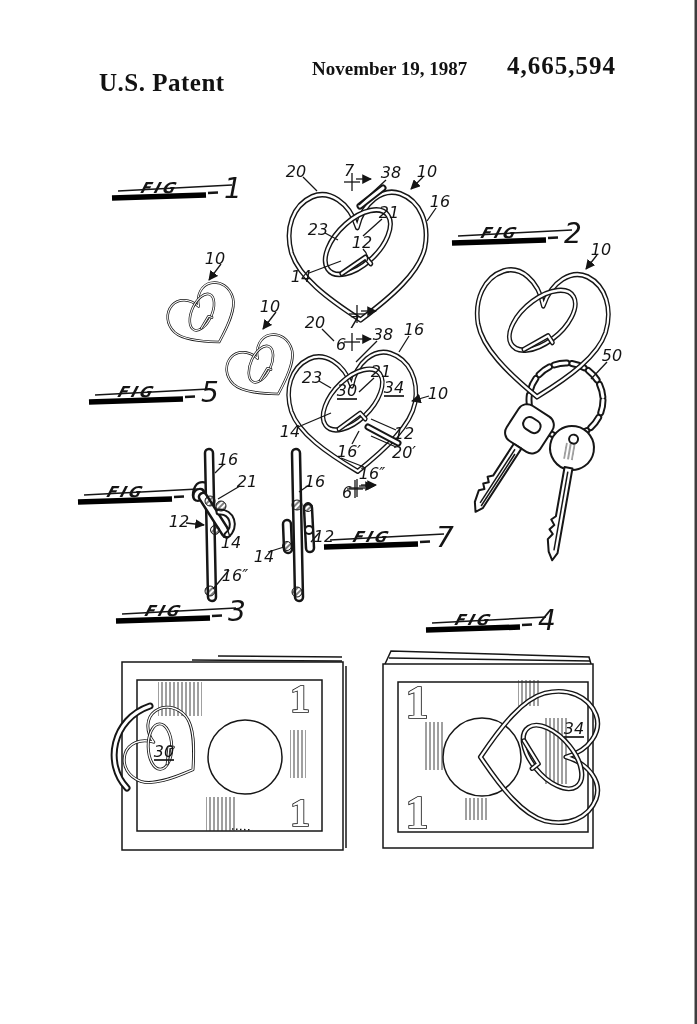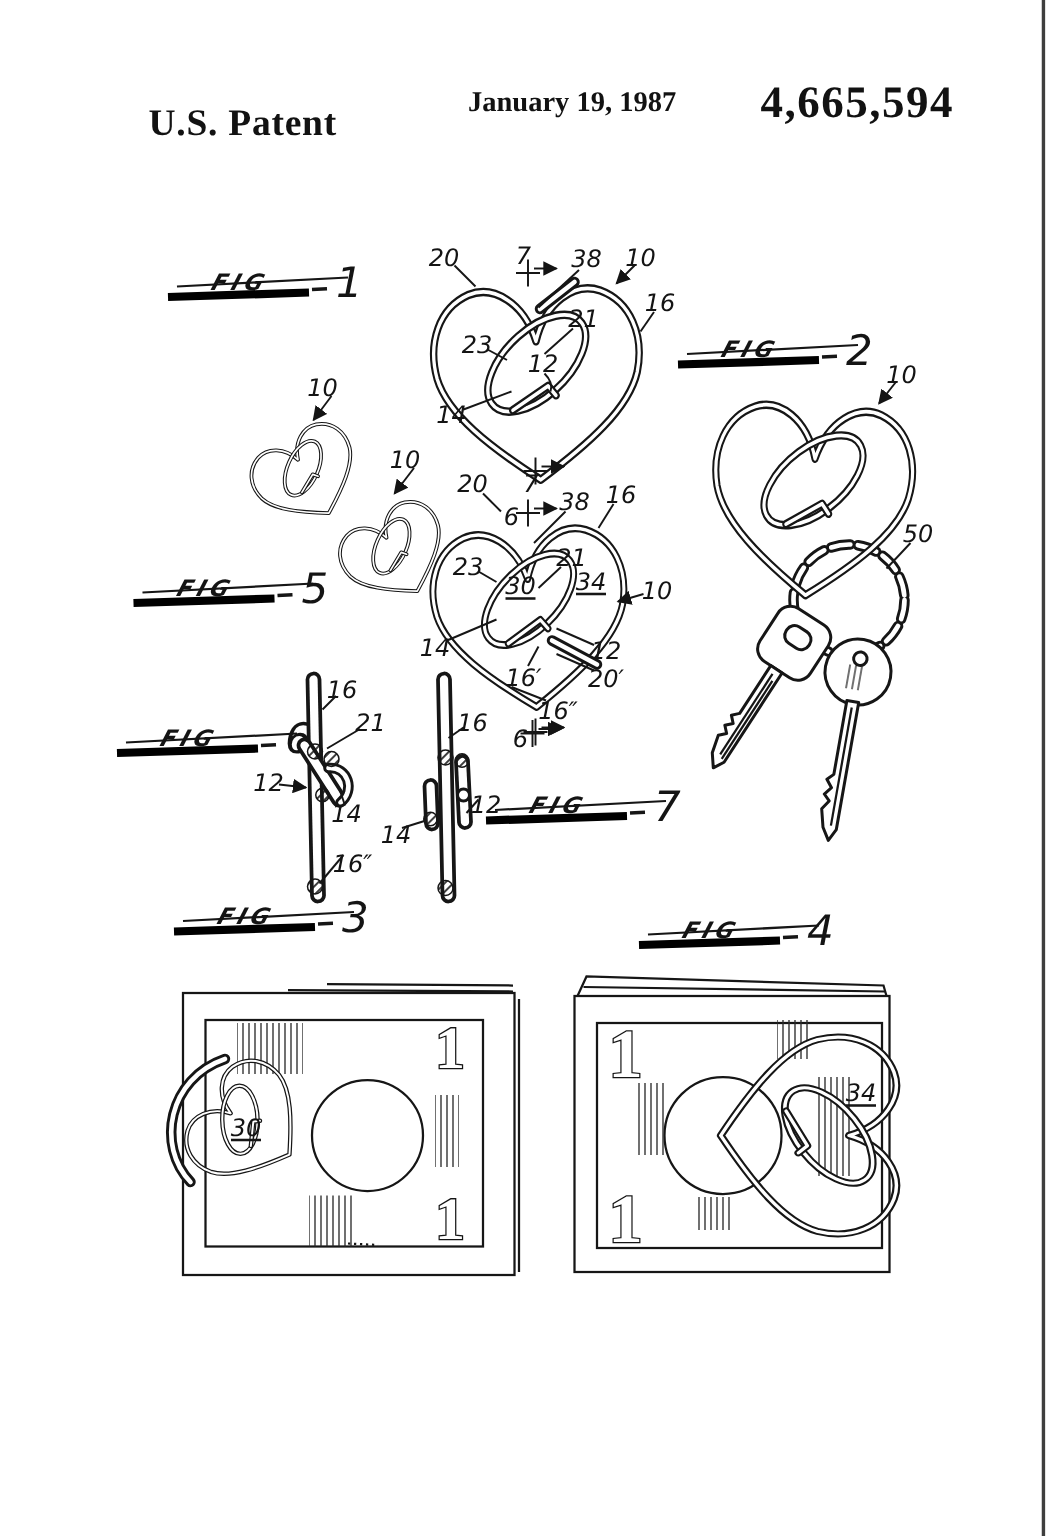--- a/index.html
+++ b/index.html
@@ -1,21 +1,21 @@
 <!DOCTYPE html>
 <html><head>
 <meta charset="utf-8">
 <style>
   html,body{margin:0;padding:0;background:#e8e8e4;}
   .page{position:relative;width:697px;height:1024px;background:#ffffff;overflow:hidden;
         font-family:"Liberation Serif", serif;}
   .hdr{position:absolute;color:#121212;white-space:nowrap;}
   .hdr-title{left:99px;top:69px;font-size:25px;font-weight:bold;letter-spacing:.5px;}
   .hdr-date{left:312px;top:58px;font-size:19px;font-weight:bold;}
-  .hdr-num{left:507px;top:52px;font-size:30px;font-weight:bold;letter-spacing:1px;}
+  .hdr-num{left:507px;top:52px;font-size:25px;font-weight:bold;letter-spacing:1px;}
   svg{position:absolute;left:0;top:0;}
   .to{stroke:#161616;stroke-width:7;fill:none;stroke-linecap:round;stroke-linejoin:round;}
   .ti{stroke:#ffffff;stroke-width:3.1;fill:none;stroke-linecap:round;stroke-linejoin:round;}
   .tos{stroke:#161616;stroke-width:10.5;fill:none;stroke-linecap:round;}
   .tis{stroke:#ffffff;stroke-width:5.5;fill:none;stroke-linecap:round;}
   .lead{stroke:#161616;stroke-width:1.3;fill:none;}
   .thin{stroke:#161616;stroke-width:1.5;fill:none;}
   .thick{stroke:#000;stroke-width:5.5;fill:none;}
   .mid{stroke:#161616;stroke-width:2.4;fill:none;}
   .ul{stroke:#161616;stroke-width:1.7;}
@@ -27,21 +27,21 @@
   .one4{font-size:46px;}
   .wfill{fill:#ffffff;stroke:#161616;stroke-width:2;stroke-linejoin:round;}
   .hatchdot{fill:url(#hd);stroke:#161616;stroke-width:1;}
 </style>
 </head>
 <body>
 
 <div class="page">
 
   <span class="hdr hdr-title">U.S. Patent</span>
-  <span class="hdr hdr-date">January 19, 1987</span>
+  <span class="hdr hdr-date">November 19, 1987</span>
   <span class="hdr hdr-num">4,665,594</span>
 
   <svg width="697" height="1024" viewBox="0 0 697 1024">
     <defs>
       <path id="heartP" d="M 0,-24 C -10,-56 -38,-72 -62,-64 C -90,-54 -102,-26 -94,4
                            C -85,34 -46,62 0,90 C 46,62 85,34 94,4
                            C 102,-26 90,-54 62,-64 C 38,-72 10,-56 0,-24 Z"></path>
       <ellipse id="loopP" cx="0" cy="0" rx="54" ry="28"></ellipse>
       <path id="hookP" d="M -24,32 L 10,13 L 17,21"></path>
       <marker id="arr" viewBox="0 0 10 10" refX="9" refY="5" markerWidth="7.5" markerHeight="7.5" orient="auto">

